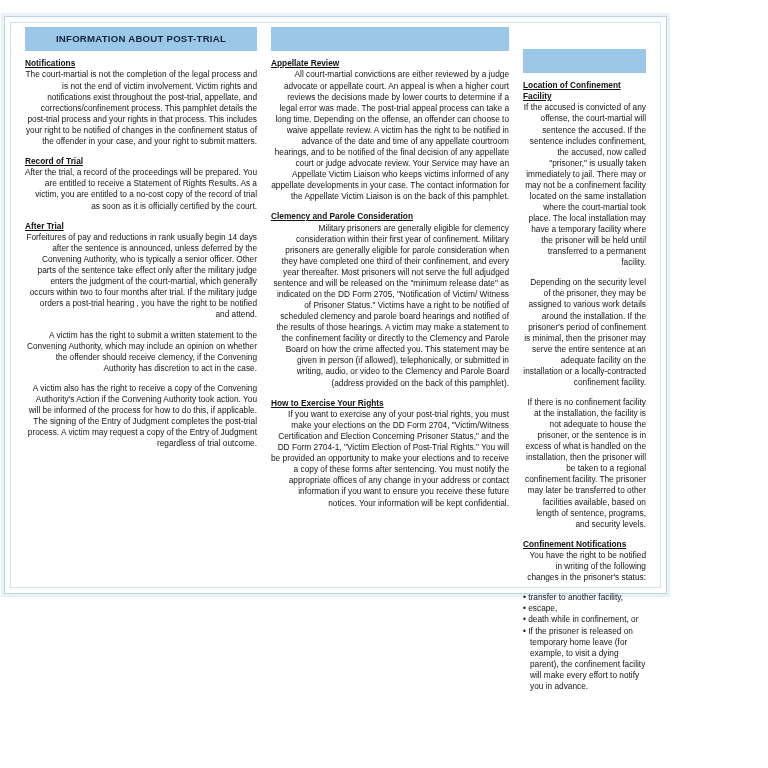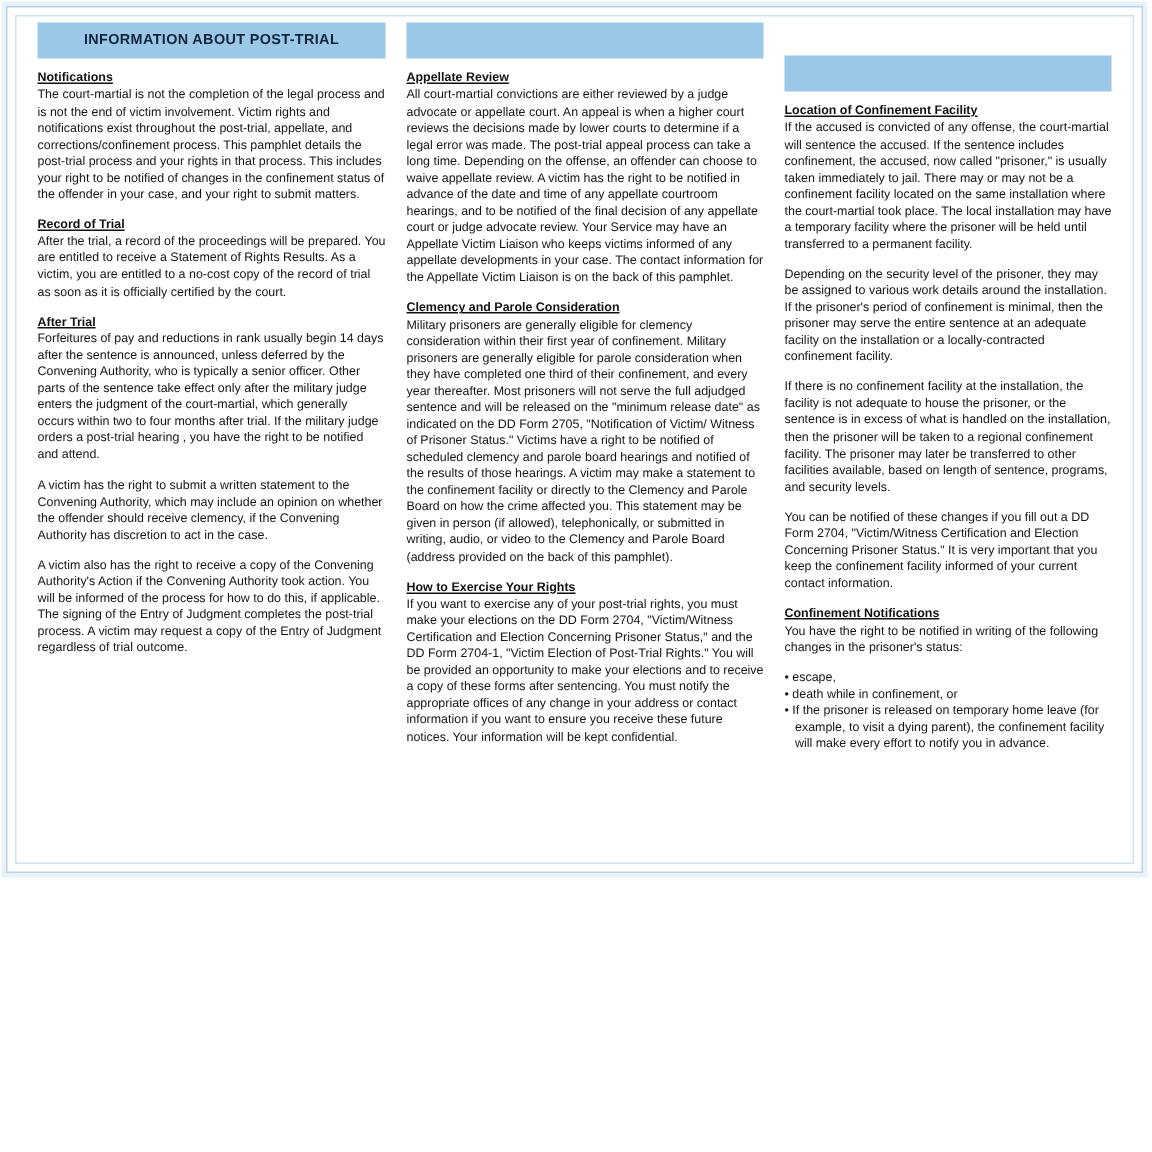--- a/index.html
+++ b/index.html
@@ -13,22 +13,22 @@
     height: 768px;
     font-family: "Liberation Sans", sans-serif;
     color: #1a1a1a;
     -webkit-font-smoothing: antialiased;
   }
 
   
   .page-frame {
     position: absolute;
     left: 4px;
-    top: 4px;
-    width: 758px;
+    top: 16px;
+    width: 663px;
     height: 578px;
     box-sizing: border-box;
     background: #ffffff;
     border: 1px solid #b9d4e6;
     box-shadow: 0 0 0 3px #e8f2f8;
     padding-left: 28px;
   }
 
   .inner-frame {
     position: absolute;
@@ -89,21 +89,21 @@
     margin: 0 0 0.5px 0;
     line-height: 1.32;
   }
   .section-heading.spaced { margin-top: 9px; }
 
   .para {
     font-size: 8.3px;
     line-height: 1.335;
     color: #141414;
     margin: 0;
-    text-align: left;
+    text-align: right;
   }
   .para.gap { margin-top: 9px; }
 
   ul.bullets {
     list-style: none;
     margin: 9px 0 0 0;
     padding: 0;
   }
   ul.bullets li {
     font-size: 8.3px;
@@ -175,27 +175,27 @@
       <div class="panel panel-3">
         <div class="banner">
           <div class="banner-title"></div>
         </div>
 
         <div>
           <div class="section-heading">Location of Confinement Facility</div>
           <p class="para">If the accused is convicted of any offense, the court-martial will sentence the accused.  If the sentence includes confinement, the accused, now called "prisoner," is usually taken immediately to jail.  There may or may not be a confinement facility located on the same installation where the court-martial took place.  The local installation may have a temporary facility where the prisoner will be held until transferred to a permanent facility.</p>
           <p class="para gap">Depending on the security level of the prisoner, they may be assigned to various work details around the installation.  If the prisoner's period of confinement is minimal, then the prisoner may serve the entire sentence at an adequate facility on the installation or a locally-contracted confinement facility.</p>
           <p class="para gap">If there is no confinement facility at the installation, the facility is not adequate to house the prisoner, or the sentence is in excess of what is handled on the installation, then the prisoner will be taken to a regional confinement facility.  The prisoner may later be transferred to other facilities available, based on length of sentence, programs, and security levels.</p>
-          <p class="para gap">You can be notified of these changes if you fill out a DD Form 2704, "Victim/Witness Certification and Election Concerning Prisoner Status."  It is very important that you keep the confinement facility informed of your current contact information.</p>
         </div>
 
         <div>
           <div class="section-heading spaced">Confinement Notifications</div>
           <p class="para">You have the right to be notified in writing of the following changes in the prisoner's status:</p>
           <ul class="bullets">
+            <li>transfer to another facility,</li>
             <li>escape,</li>
             <li>death while in confinement, or</li>
             <li class="wrapped">If the prisoner is released on temporary home leave (for example, to visit a dying parent), the confinement facility will make every effort to notify you in advance.</li>
           </ul>
         </div>
       </div>
 
     </div>
   </div>
 </div>

